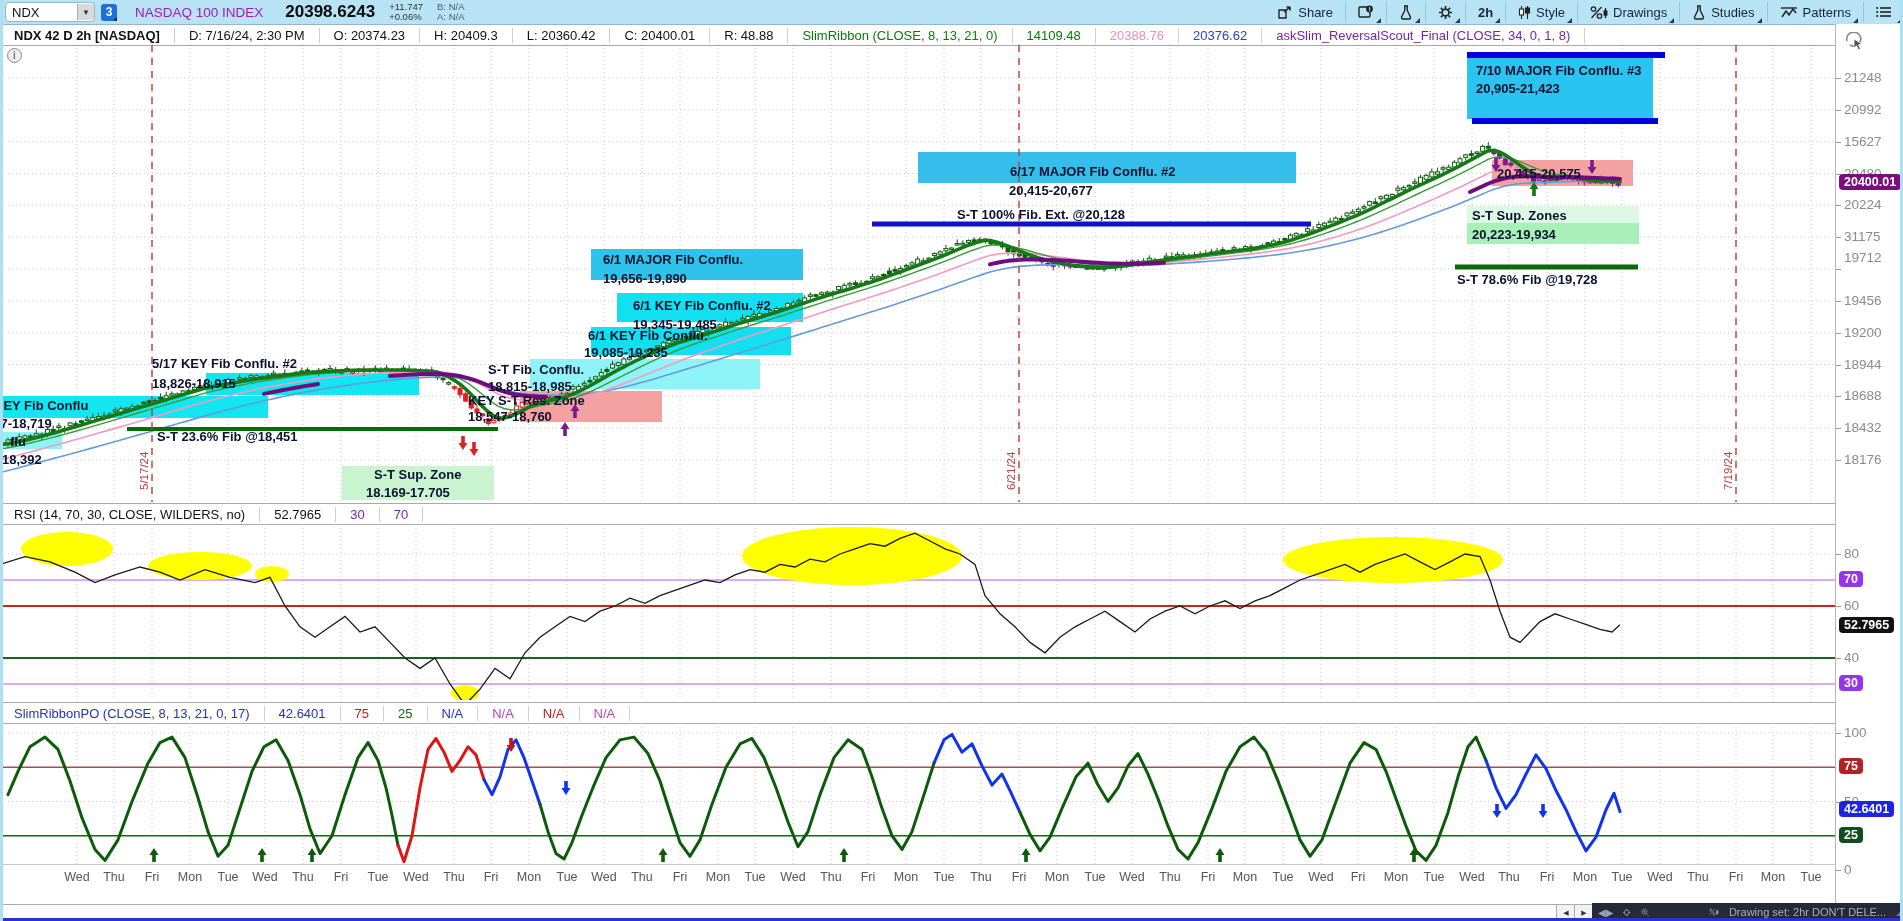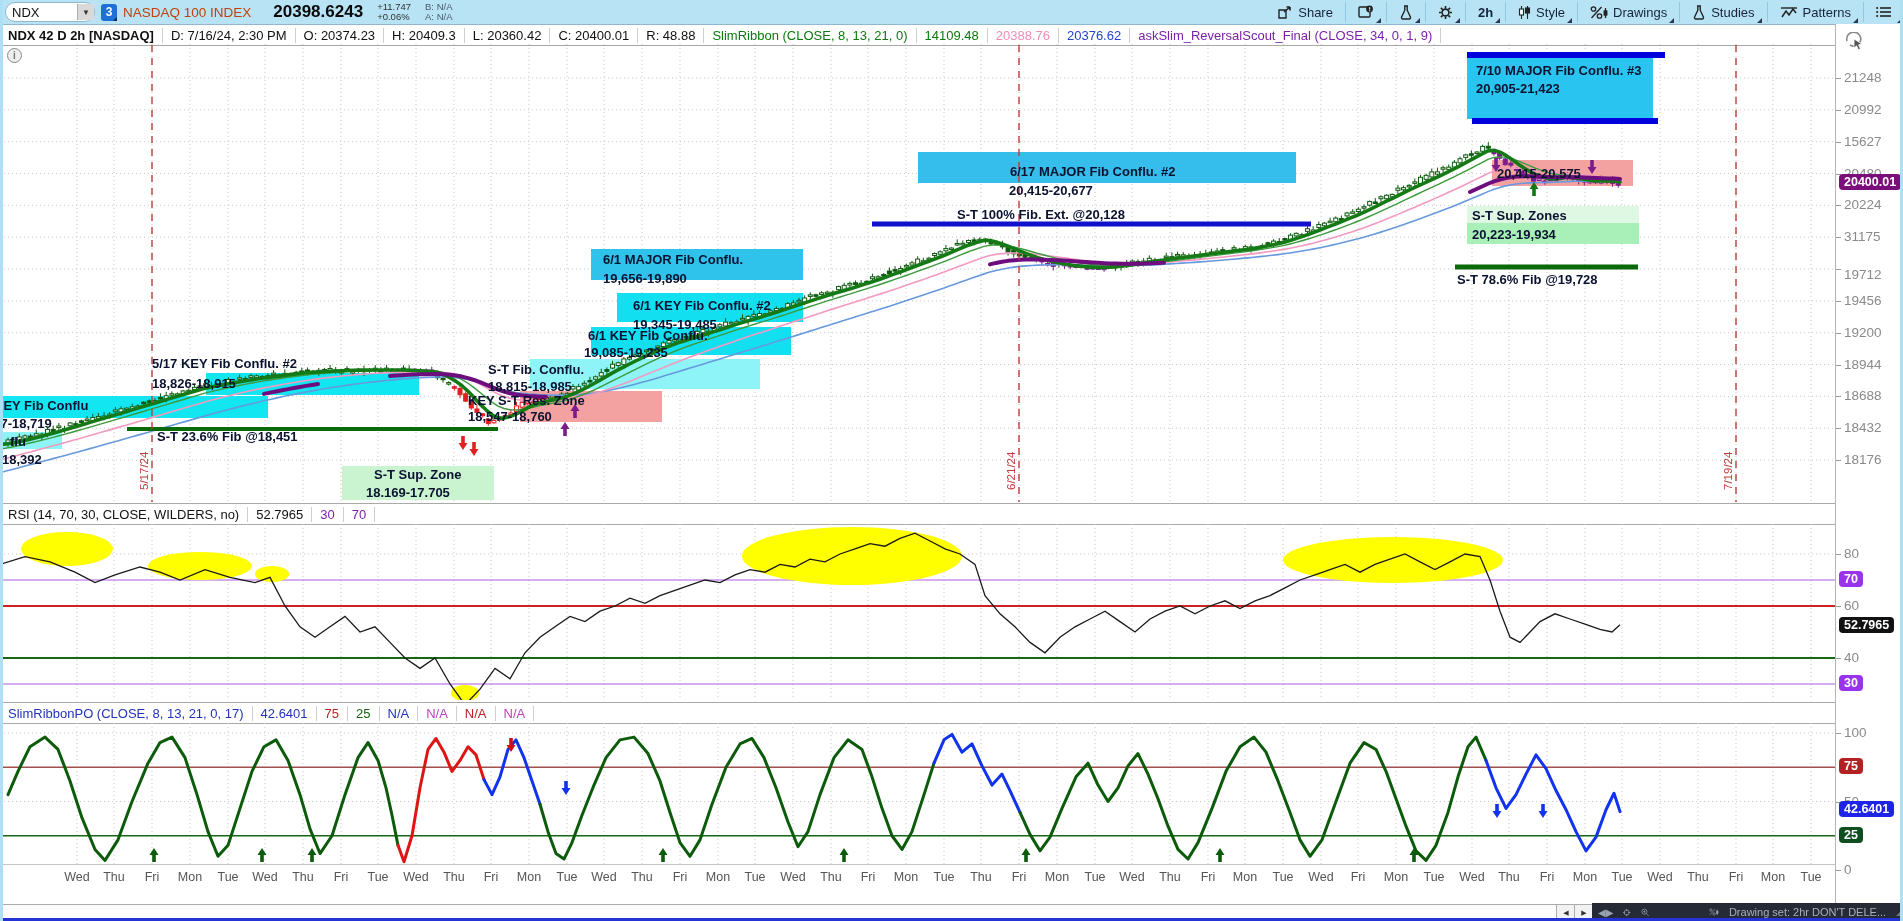--- a/index.html
+++ b/index.html
@@ -3,35 +3,35 @@
 <meta charset="utf-8">
 <style>
   html,body{margin:0;padding:0;background:#fff;font-family:"Liberation Sans",sans-serif;}
   #app{position:relative;width:1903px;height:921px;overflow:hidden;background:#fff;}
   .abs{position:absolute;}
   
   #toolbar{left:0;top:0;width:1903px;height:24px;background:#B7E3F4;display:flex;align-items:center;font-size:13px;color:#16233A;}
   .tb-sep{width:1px;height:20px;background:#92C8E0;margin:0 4px;}
   .tb-btn{display:flex;align-items:center;gap:5px;padding:0 8px;height:24px;position:relative;cursor:pointer;}
   .tb-btn .corner{position:absolute;right:1px;bottom:1px;width:0;height:0;border-left:5px solid transparent;border-bottom:5px solid #2A3A55;}
-  #symbolbox{margin-left:5px;width:88px;height:18px;background:#fff;border:1px solid #8FB8CC;border-radius:10px;display:flex;align-items:center;}
+  #symbolbox{margin-left:5px;width:88px;height:18px;background:#fff;border:1px solid #8FB8CC;border-radius:4px;display:flex;align-items:center;}
   #symbolbox .sym{flex:1;padding-left:6px;font-size:13px;color:#111;}
   #symbolbox .dd{width:16px;height:16px;background:#D9D9D9;border-left:1px solid #AAA;display:flex;align-items:center;justify-content:center;font-size:8px;color:#333;}
   #msgbadge{margin-left:6px;width:16px;height:17px;background:#1E6FD6;color:#fff;border-radius:3px;font-size:12px;font-weight:bold;display:flex;align-items:center;justify-content:center;position:relative;}
   #msgbadge .corner{position:absolute;right:0;bottom:0;width:0;height:0;border-left:4px solid transparent;border-bottom:4px solid #0A2A55;}
-  .tb-desc{margin-left:6px;color:#c2410c;font-size:13.5px;text-align:right;}
+  .tb-desc{margin-left:18px;color:#a21caf;font-size:13.5px;text-align:right;}
   .tb-last{margin-left:22px;font-size:17px;font-weight:bold;color:#0A0A0A;}
   .tb-stack{margin-left:14px;display:flex;flex-direction:column;line-height:10px;font-size:9.5px;color:#333;}
   .tb-stack.gray{color:#4A5A6A;}
   .tb-right{margin-left:auto;display:flex;align-items:center;height:24px;}
   .ticon{display:inline-block;}
   
   .hdr{background:#fff;border-bottom:1px solid #A9A9A9;display:flex;align-items:center;font-size:13px;color:#111;}
   #chart-header{left:0;top:24px;width:1903px;height:20px;border-top:1px solid #8FB8CC;}
-  .cell{padding:0 8px;border-right:1px solid #CFCFCF;height:15px;display:flex;align-items:center;white-space:nowrap;}
+  .cell{padding:0 14px;border-right:1px solid #CFCFCF;height:15px;display:flex;align-items:center;white-space:nowrap;}
   .cell.first{font-weight:bold;}
   .c-green{color:#0A7A0A;} .c-pink{color:#EF8DB8;} .c-blue{color:#2244CC;} .c-purple{color:#7A22AA;}
   .c-red{color:#BB2222;} .c-dgreen{color:#116611;} .c-navy{color:#2233BB;} .c-mag{color:#BB44BB;}
   #rsi-header{left:0;top:503px;width:1903px;height:20px;border-top:1px solid #A9A9A9;}
   #po-header{left:0;top:702px;width:1903px;height:20px;border-top:1px solid #A9A9A9;}
   
   #main-plot{left:0;top:44px;}
   #rsi-plot{left:0;top:524px;}
   #po-plot{left:0;top:723px;}
   #timeline{left:0;top:864px;width:1835px;height:26px;background:#fff;border-top:1px solid #C5C5C5;}
@@ -187,21 +187,21 @@
     <span class="cell">D: 7/16/24, 2:30 PM</span>
     <span class="cell">O: 20374.23</span>
     <span class="cell">H: 20409.3</span>
     <span class="cell">L: 20360.42</span>
     <span class="cell">C: 20400.01</span>
     <span class="cell">R: 48.88</span>
     <span class="cell c-green">SlimRibbon (CLOSE, 8, 13, 21, 0)</span>
     <span class="cell c-green">14109.48</span>
     <span class="cell c-pink">20388.76</span>
     <span class="cell c-blue">20376.62</span>
-    <span class="cell c-purple">askSlim_ReversalScout_Final (CLOSE, 34, 0, 1, 9)</span>
+    <span class="cell c-purple">askSlim_ReversalScout_Final (CLOSE, 34, 0, 1, 8)</span>
   </div>
 
   <svg class="abs" id="main-plot" width="1835" height="459" viewBox="0 44 1835 459">
       <g>
         <line x1="77" y1="44" x2="77" y2="503" stroke="#C9C9C9" stroke-dasharray="1,3" stroke-width="1"></line>
         <line x1="114" y1="44" x2="114" y2="503" stroke="#C9C9C9" stroke-dasharray="1,3" stroke-width="1"></line>
         <line x1="152" y1="44" x2="152" y2="503" stroke="#C9C9C9" stroke-dasharray="1,3" stroke-width="1"></line>
         <line x1="190" y1="44" x2="190" y2="503" stroke="#C9C9C9" stroke-dasharray="1,3" stroke-width="1"></line>
         <line x1="228" y1="44" x2="228" y2="503" stroke="#C9C9C9" stroke-dasharray="1,3" stroke-width="1"></line>
         <line x1="265" y1="44" x2="265" y2="503" stroke="#C9C9C9" stroke-dasharray="1,3" stroke-width="1"></line>
@@ -1127,21 +1127,21 @@
       <div class="tick" style="top: 77.8333px;">20992</div>
       <div class="tickdash" style="top: 85.8333px;"></div>
       <div class="tick" style="top: 109.667px;">15627</div>
       <div class="tickdash" style="top: 117.667px;"></div>
       <div class="tick" style="top: 141.5px;">20480</div>
       <div class="tickdash" style="top: 149.5px;"></div>
       <div class="tick" style="top: 173.333px;">20224</div>
       <div class="tickdash" style="top: 181.333px;"></div>
       <div class="tick" style="top: 205.167px;">31175</div>
       <div class="tickdash" style="top: 213.167px;"></div>
-      <div class="tick" style="top: 243px;">19712</div>
+      <div class="tick" style="top: 226px;">19712</div>
       <div class="tickdash" style="top: 245px;"></div>
       <div class="tick" style="top: 268.833px;">19456</div>
       <div class="tickdash" style="top: 276.833px;"></div>
       <div class="tick" style="top: 300.667px;">19200</div>
       <div class="tickdash" style="top: 308.667px;"></div>
       <div class="tick" style="top: 332.5px;">18944</div>
       <div class="tickdash" style="top: 340.5px;"></div>
       <div class="tick" style="top: 364.333px;">18688</div>
       <div class="tickdash" style="top: 372.333px;"></div>
       <div class="tick" style="top: 396.167px;">18432</div>

